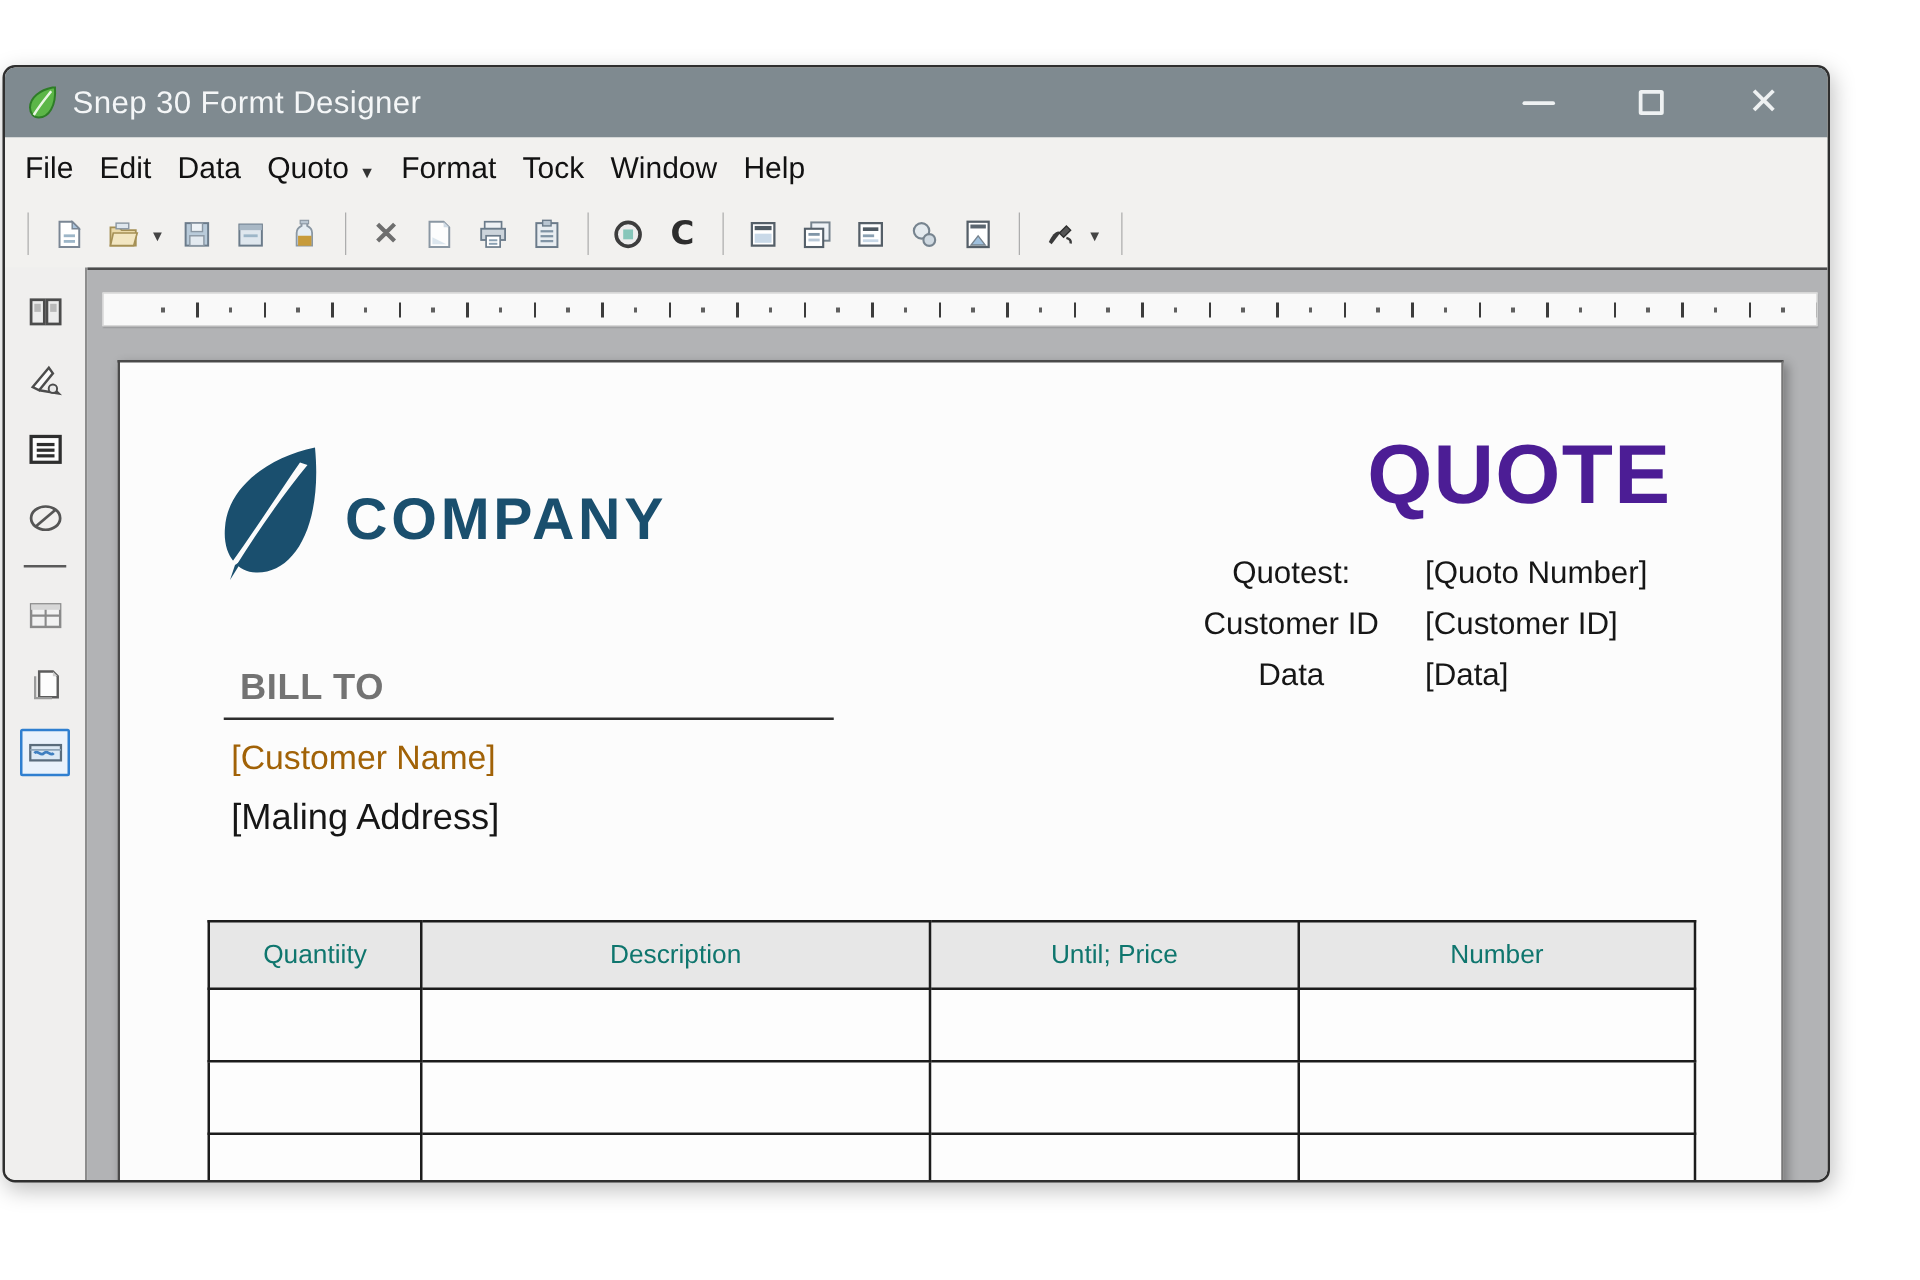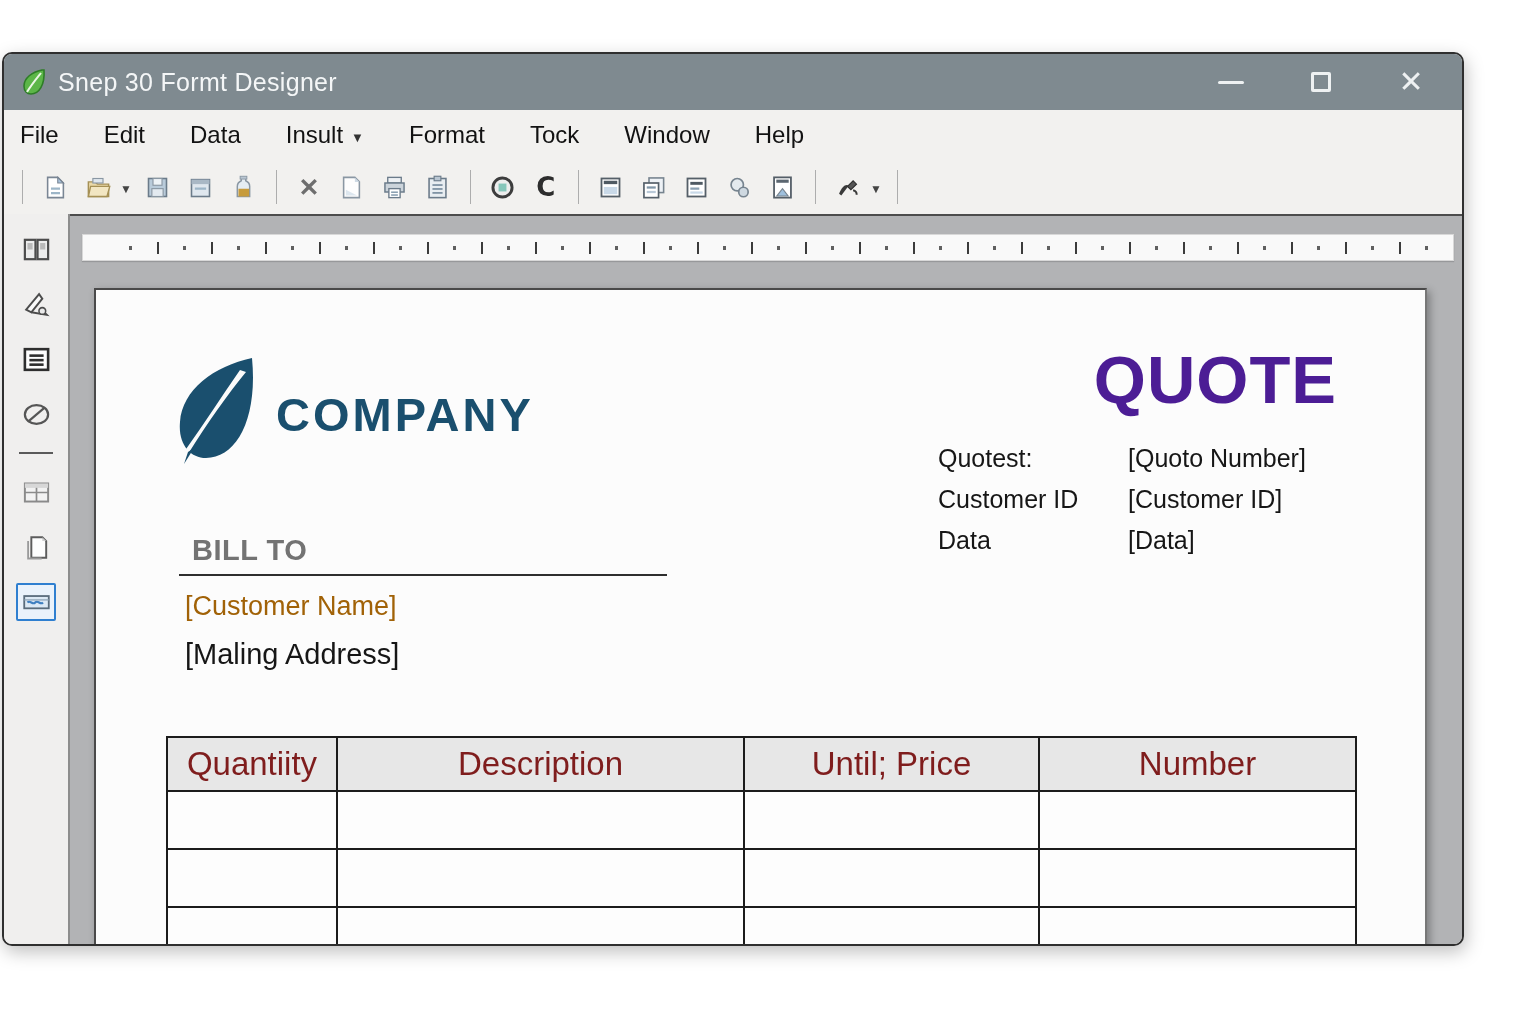--- a/index.html
+++ b/index.html
@@ -16,21 +16,21 @@
   
   .titlebar { height:56px; background:#7f8a90; display:flex; align-items:center; padding:0 10px 0 14px; }
   .titlebar .leaf { width:32px; height:32px; margin-right:8px; flex:0 0 auto; }
   .title-text { color:#f4f6f7; font-size:25px; letter-spacing:.3px; }
   .win-controls { margin-left:auto; display:flex; align-items:center; gap:56px; margin-right:24px; }
   .wc { width:34px; height:30px; display:flex; align-items:center; justify-content:center; cursor:pointer; }
   .wc-min { width:26px; height:3px; background:#eef1f2; border-radius:2px; }
   .wc-max { width:20px; height:20px; border:3px solid #eef1f2; border-radius:2px; }
   .wc-close { color:#eef1f2; font-size:30px; line-height:1; font-weight:400; }
   
-  .menubar { height:50px; background:#f2f1ef; display:flex; align-items:center; padding-left:16px; gap:45px; }
+  .menubar { height:50px; background:#f2f1ef; display:flex; align-items:center; padding-left:16px; gap:21px; }
   .menu-item { font-size:24px; color:#121212; cursor:default; display:flex; align-items:center; gap:8px; }
   .menu-item.u-first::first-letter { text-decoration: underline; }
   .menu-caret { font-size:13px; color:#333; padding-top:4px; }
   
   .toolbar { height:54px; background:#f2f1ef; display:flex; align-items:center; padding-left:12px; gap:9px; }
   .tbtn { width:34px; height:34px; display:flex; align-items:center; justify-content:center; border-radius:3px; }
   .tbtn svg { width:27px; height:27px; }
   .tsep { width:1px; height:34px; background:#adadad; margin:0 6px; }
   .tcaret { font-size:12px; color:#444; margin-left:-4px; padding-top:3px; }
   .xglyph { font-size:25px; font-weight:bold; color:#6e6e6e; line-height:1; }
@@ -41,34 +41,34 @@
   .stool { width:40px; height:38px; display:flex; align-items:center; justify-content:center; }
   .stool svg { width:33px; height:31px; }
   .stool.selected { border:2px solid #2f7fd0; background:#eaf2fb; border-radius:2px; }
   .sdivider { width:34px; height:2px; background:#5a5a5a; margin:2px 0; }
   .canvas { flex:1; background:#b2b3b5; position:relative; border-top:2px solid #4c4c4c; overflow:hidden; }
   
   .ruler { position:absolute; top:18px; left:12px; right:8px; height:27px; background:#f9f9f9; border:1px solid #d8d8d8; box-shadow:0 1px 1px rgba(0,0,0,.15); }
   .ticks-major { position:absolute; top:7px; bottom:6px; left:22px; right:0; background:repeating-linear-gradient(to right, transparent 0 52px, #3c3c3c 52px 54px); }
   .ticks-minor { position:absolute; top:11px; height:4px; left:22px; right:0; background:repeating-linear-gradient(to right, transparent 0 24px, #606060 24px 27px, transparent 27px 54px); }
   
-  .page { position:absolute; left:24px; top:72px; width:1333px; height:720px; background:#fcfcfc; border:2px solid #4a4a4a; border-right-color:#777; box-shadow:3px 3px 8px rgba(0,0,0,.3); }
+  .page { position:absolute; left:24px; top:72px; width:1333px; height:720px; background:#fcfcfc; border:2px solid #4a4a4a; border-right-color:#777; box-shadow:3px 3px 8px rgba(0,0,0,.3);text-align:center; }
   .logo-leaf { position:absolute; left:78px; top:66px; width:96px; height:112px; }
   .logo-text { position:absolute; left:180px; top:97px; font-size:47px; font-weight:bold; letter-spacing:3px; color:#1a4f6e; }
   .doc-title { position:absolute; right:88px; top:56px; font-size:67px; font-weight:bold; letter-spacing:1px; color:#4c1d95; line-height:1; }
   .meta { position:absolute; left:842px; top:148px; font-size:25px; color:#161616; }
-  .meta-row { display:flex; height:41px; align-items:center; }
+  .meta-row { display:flex; height:41px; align-items:center;gap:12px; }
   .meta-label { width:190px; }
   .billto { position:absolute; left:96px; top:244px; font-size:29px; font-weight:bold; color:#737373; letter-spacing:.5px; }
   .billto-rule { position:absolute; left:83px; top:284px; width:488px; height:2px; background:#2e2e2e; }
   .cust-line1 { position:absolute; left:89px; top:301px; font-size:27px; color:#a16207; }
   .cust-line2 { position:absolute; left:89px; top:348px; font-size:29px; color:#161616; }
   table.quote { position:absolute; left:70px; top:446px; border-collapse:collapse; table-layout:fixed; }
   table.quote th, table.quote td { border:2px solid #1c1c1c; }
-  table.quote th { height:54px; background:#e7e7e7; font-size:33px; font-weight:normal; color:#7f1d1d; }
+  table.quote th { height:54px; background:#e7e7e7; font-size:21px; font-weight:normal; color:#0f766e; }
   table.quote td { height:58px; background:#fdfdfd; }
   .c1{width:170px}.c2{width:407px}.c3{width:295px}.c4{width:317px}
 </style>
 </head>
 <body>
 
 <div class="window">
 
   <div class="titlebar">
     <svg class="leaf" viewBox="0 0 32 32">
@@ -85,21 +85,21 @@
         </div>
       <div class="wc wc-close">✕</div>
     </div>
   </div>
 
   <div class="menubar">
     <span class="menu-item">File</span>
     <span class="menu-item">Edit</span>
     <span class="menu-item u-first">Data</span>
     <span class="menu-item">
-      <span>Insult</span>
+      <span>Quoto</span>
       <span class="menu-caret">▼</span>
     </span>
     <span class="menu-item">Format</span>
     <span class="menu-item">Tock</span>
     <span class="menu-item">Window</span>
     <span class="menu-item">Help</span>
   </div>
 
   <div class="toolbar">
     <div class="tsep"></div>

